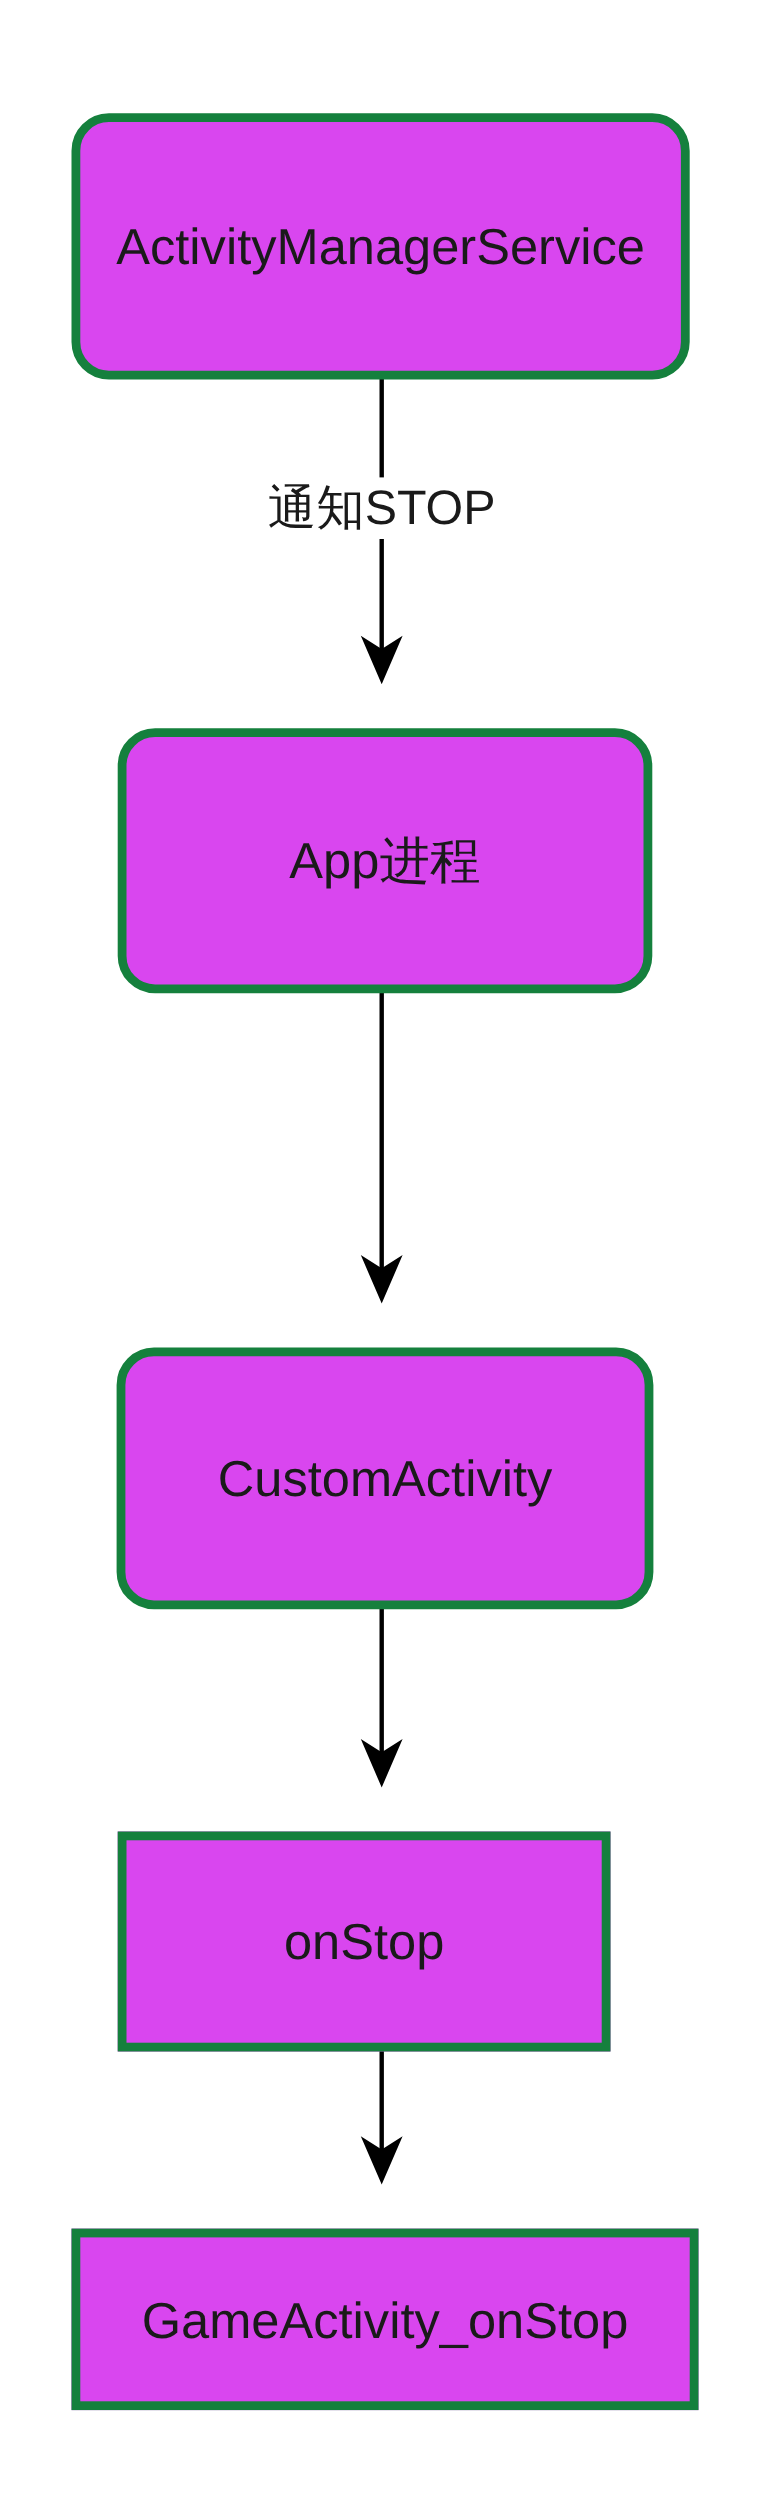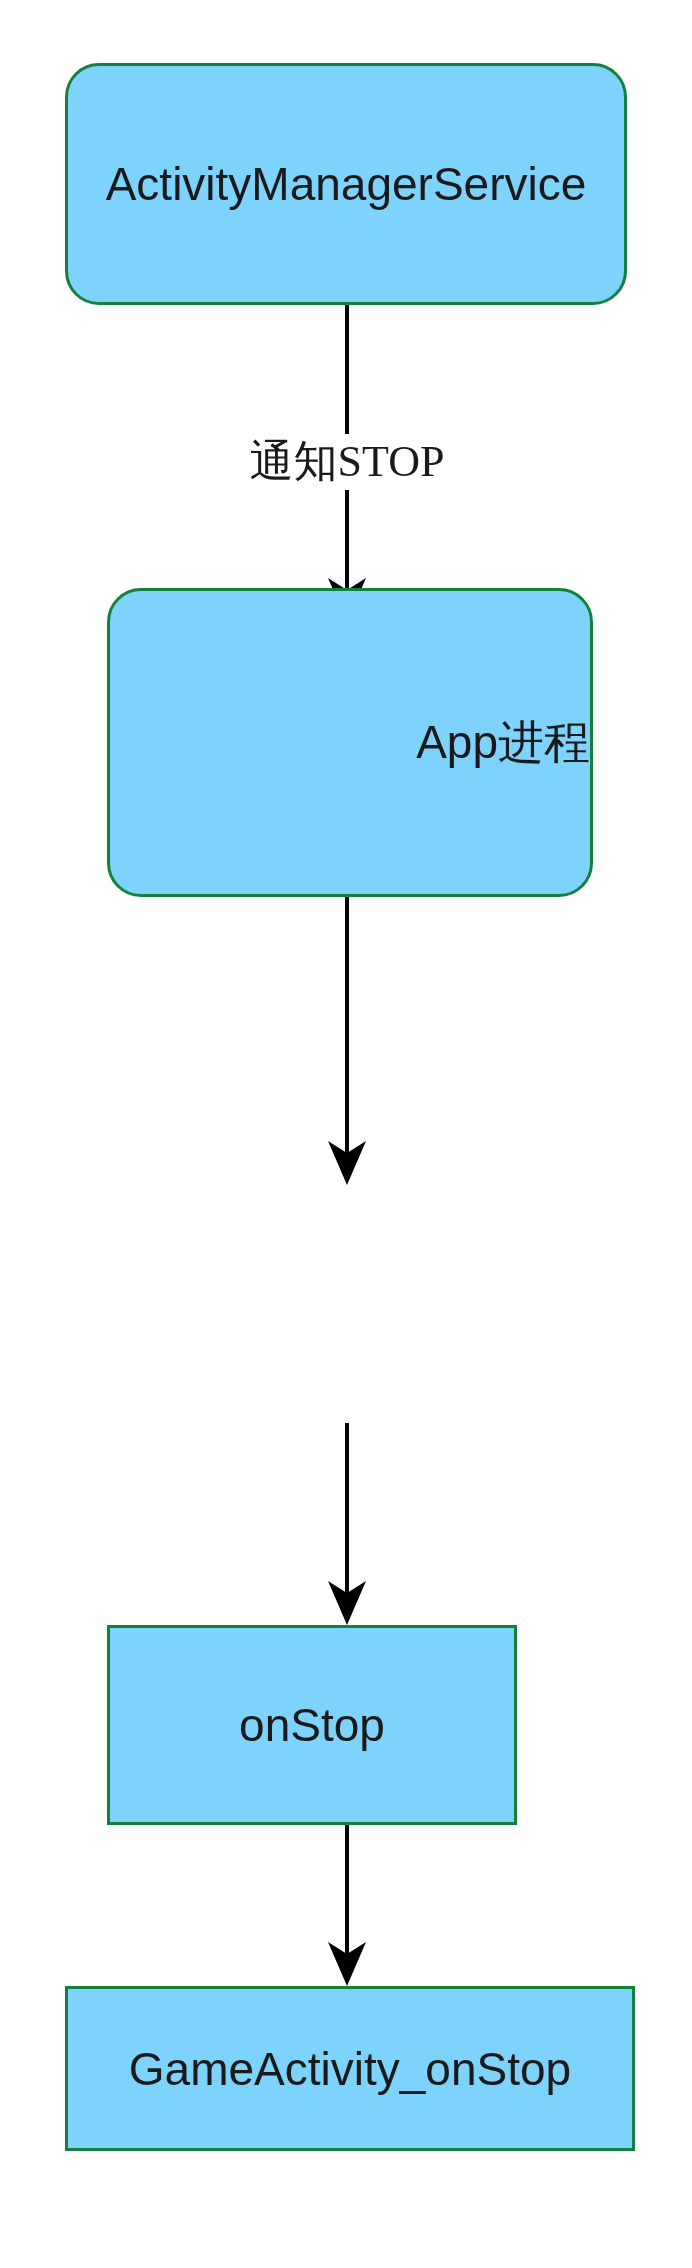--- a/index.html
+++ b/index.html
@@ -11,60 +11,60 @@
     position: relative;
     width: 692px;
     height: 2268px;
     background: #ffffff;
     font-family: "Liberation Sans", "DejaVu Sans", sans-serif;
     overflow: hidden;
   }
   .node {
     position: absolute;
     box-sizing: border-box;
-    background: #7dd3fc;
-    border: 3px solid #15803d;
+    background: #d946ef;
+    border: 8px solid #15803d;
     display: flex;
     align-items: center;
     justify-content: center;
     text-align: center;
     font-size: 46px;
     color: #1a1a1a;
     letter-spacing: 0px;
     white-space: nowrap;
     z-index: 2;
+    margin-top: 40px;
   }
   .node.rounded { border-radius: 34px; }
   .node.rect    { border-radius: 0; }
 
   #node-ams    { left: 65px;  top: 63px;   width: 562px; height: 242px; }
-  #node-app    { left: 107px; top: 588px;  width: 486px; height: 309px; justify-content: flex-end; }
+  #node-app    { left: 107px; top: 622px;  width: 486px; height: 241px; }
   #node-custom { left: 106px; top: 1185px; width: 488px; height: 238px; }
-  #node-onstop { left: 107px; top: 1625px; width: 410px; height: 200px; }
+  #node-onstop { left: 107px; top: 1625px; width: 448px; height: 200px; }
   #node-game   { left: 65px;  top: 1986px; width: 570px; height: 165px; }
 
   #edges-svg {
     position: absolute;
     left: 0; top: 0;
     width: 692px;
     height: 2268px;
     z-index: 1;
   }
   .edge-label {
     position: absolute;
     left: 347px;
     transform: translateX(-50%);
     background: #ffffff;
     font-size: 44px;
     color: #1a1a1a;
     padding: 4px 8px;
     white-space: nowrap;
     z-index: 3;
     line-height: 1.1;
-    font-family: Liberation Serif, serif;
   }
   #edge-label-0 { top: 434px; }
   #edge-label-1 { top: 993px; }
 </style>
 </head>
 <body>
 
 <div id="canvas">
 
   <svg id="edges-svg" viewBox="0 0 692 2268" xmlns="http://www.w3.org/2000/svg">
@@ -94,20 +94,23 @@
     <span>ActivityManagerService</span>
   </div>
 
   <div id="edge-label-0" class="edge-label">通知STOP</div>
 
   <div id="node-app" class="node rounded">
     <span>App进程</span>
   </div>
 
 
+  <div id="node-custom" class="node rounded">
+    <span>CustomActivity</span>
+  </div>
 
   <div id="node-onstop" class="node rect">
     <span>onStop</span>
   </div>
 
   <div id="node-game" class="node rect">
     <span>GameActivity_onStop</span>
   </div>
 
 </div>

